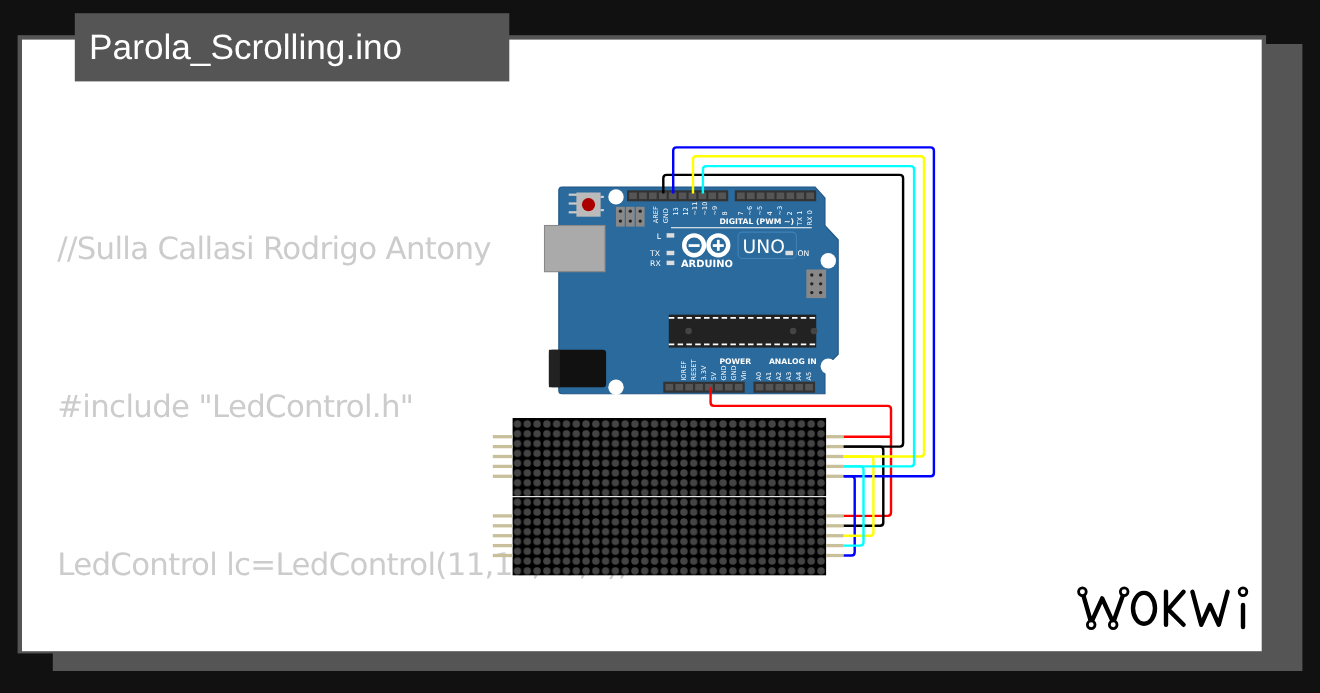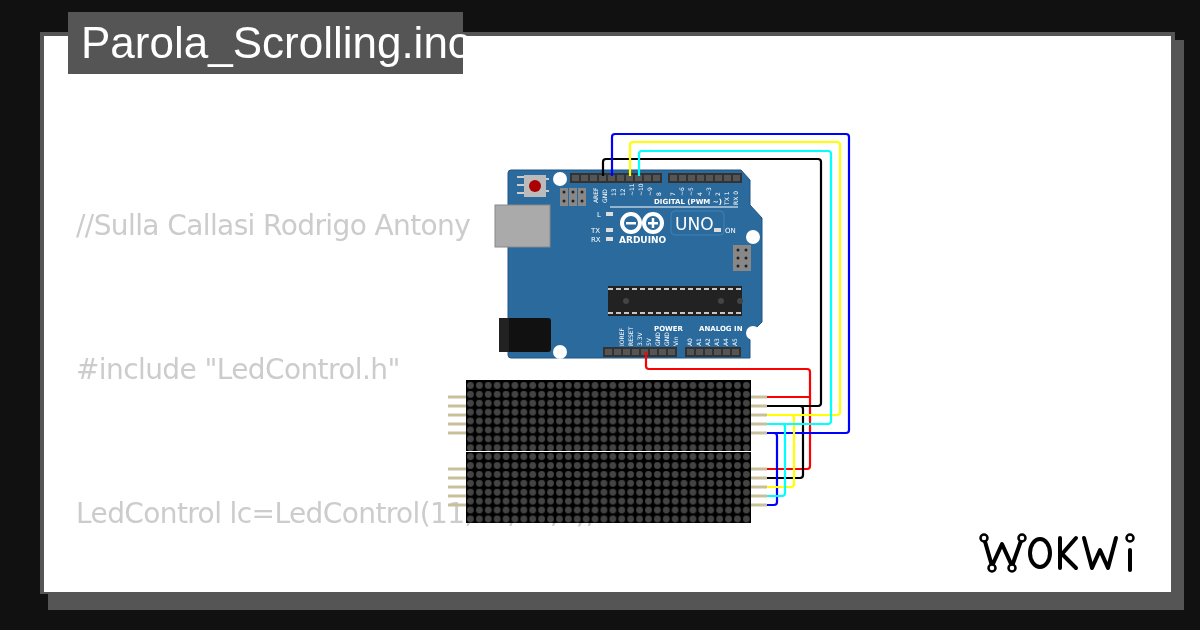--- a/index.html
+++ b/index.html
@@ -1,20 +1,20 @@
 <!DOCTYPE html>
 <html><head>
 <meta charset="utf-8">
 <style>
   html,body{margin:0;padding:0;}
   body{width:1200px;height:630px;background:#111111;position:relative;overflow:hidden;font-family:"DejaVu Sans","Liberation Sans",sans-serif;}
   .shadow{position:absolute;left:48px;top:40px;width:1136px;height:570px;background:#555555;}
-  .card{position:absolute;left:40px;top:32px;width:1135px;height:562px;background:#555555;}
+  .card{position:absolute;left:16px;top:32px;width:1135px;height:562px;background:#555555;}
   .card-inner{position:absolute;left:4px;top:4px;right:4px;bottom:2px;background:#ffffff;overflow:hidden;}
-  .title-tab{position:absolute;left:68px;top:12px;width:395px;height:62px;background:#555555;color:#ffffff;font-family:"Liberation Sans",sans-serif;font-size:44px;line-height:62px;padding-left:13px;box-sizing:border-box;white-space:nowrap;}
+  .title-tab{position:absolute;left:68px;top:12px;width:395px;height:62px;background:#555555;color:#ffffff;font-family:"Liberation Sans",sans-serif;font-size:32px;line-height:62px;padding-left:13px;box-sizing:border-box;white-space:nowrap;}
   .code{position:absolute;left:32px;top:70px;margin:0;color:#cccccc;font-family:"DejaVu Sans",sans-serif;font-size:28px;line-height:48px;white-space:pre;letter-spacing:-0.6px;}
   .code .line{display:block;height:48px;}
   .diagram{position:absolute;left:0;top:0;width:1200px;height:630px;}
   .wokwi{position:absolute;left:978px;top:528px;}
 </style>
 </head>
 <body>
 
 <div class="shadow"></div>
 <div class="card">

